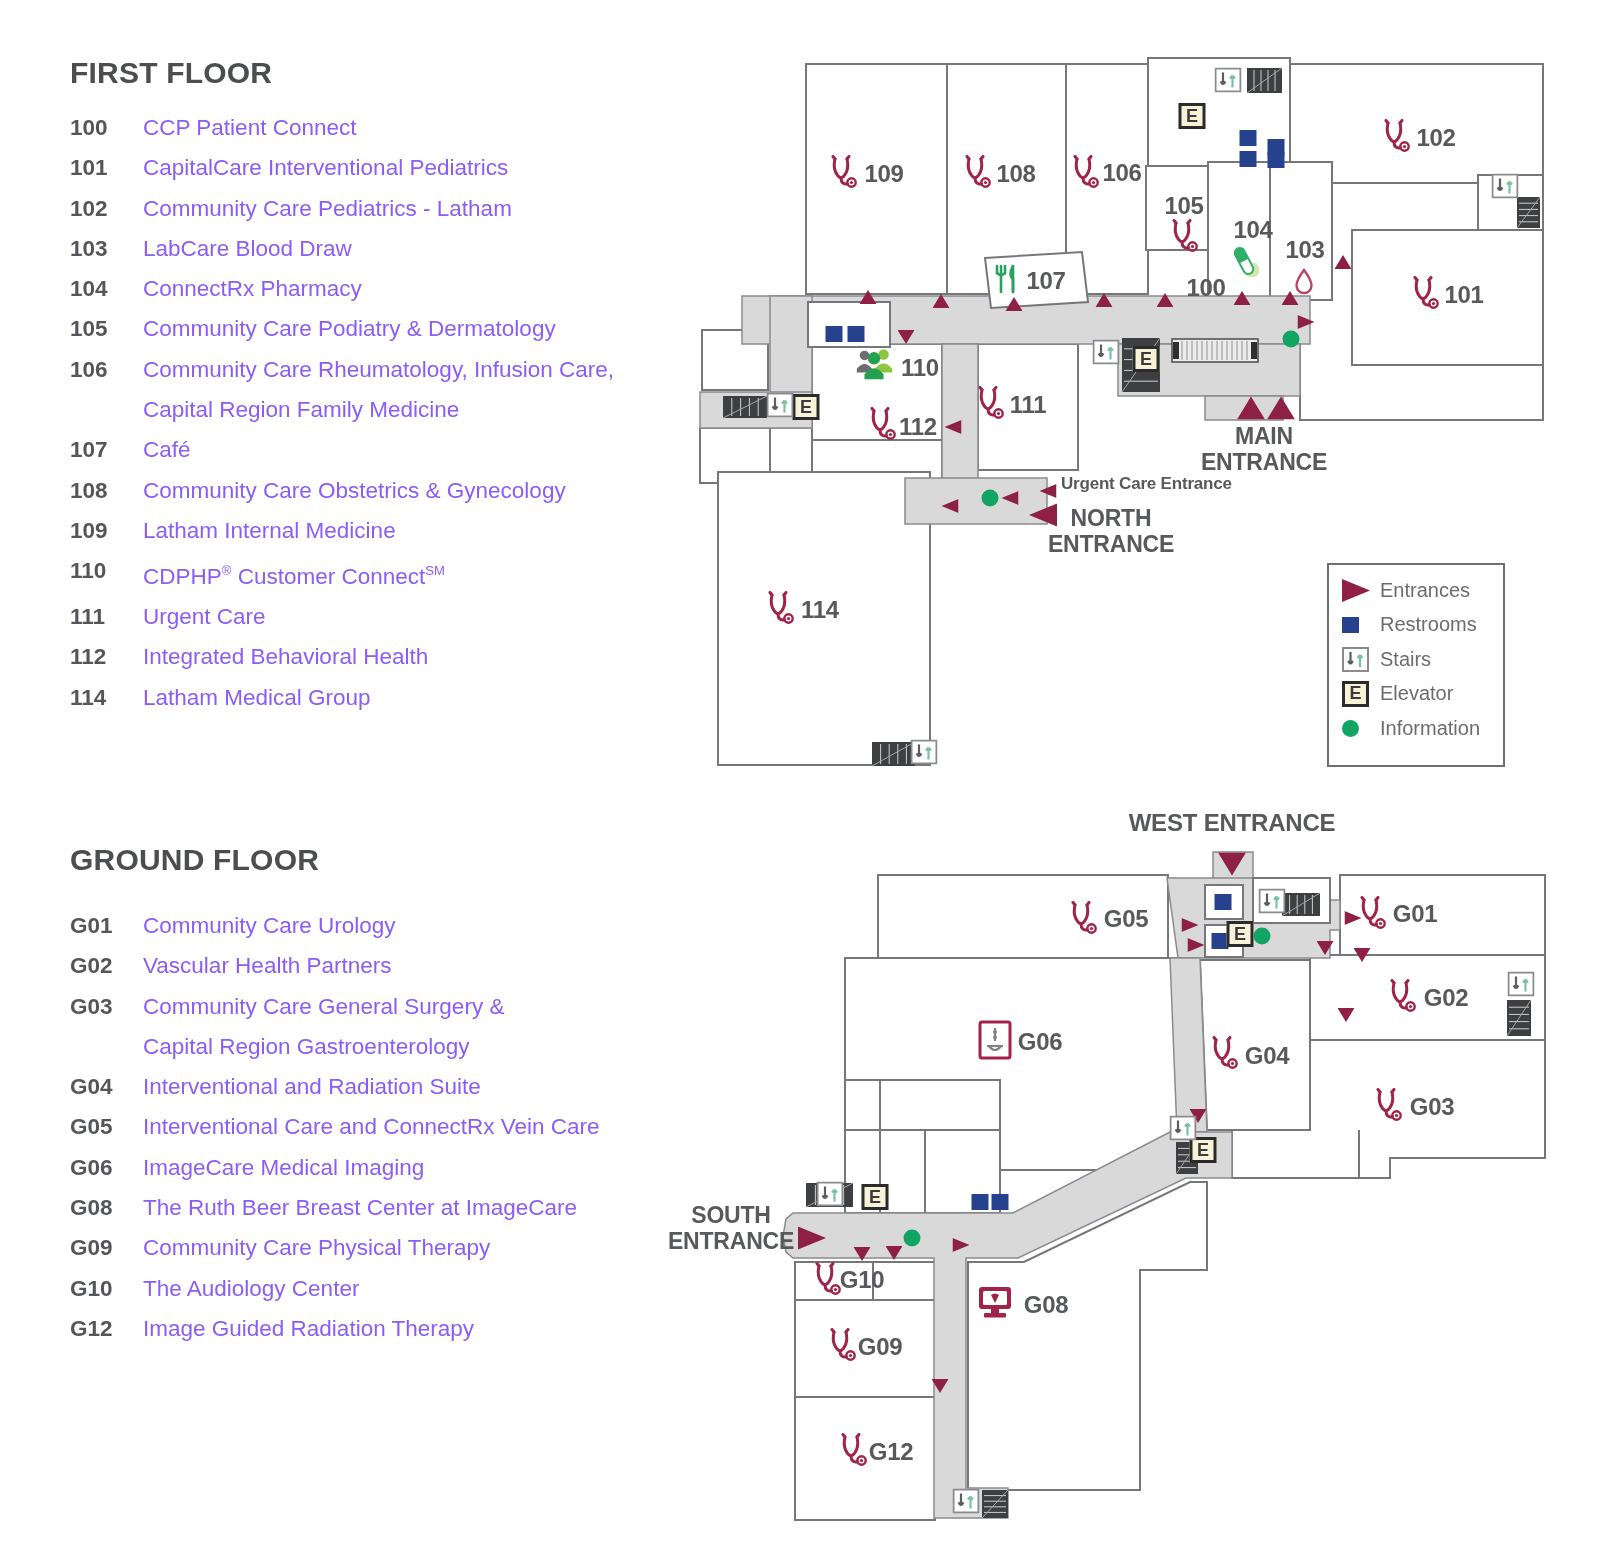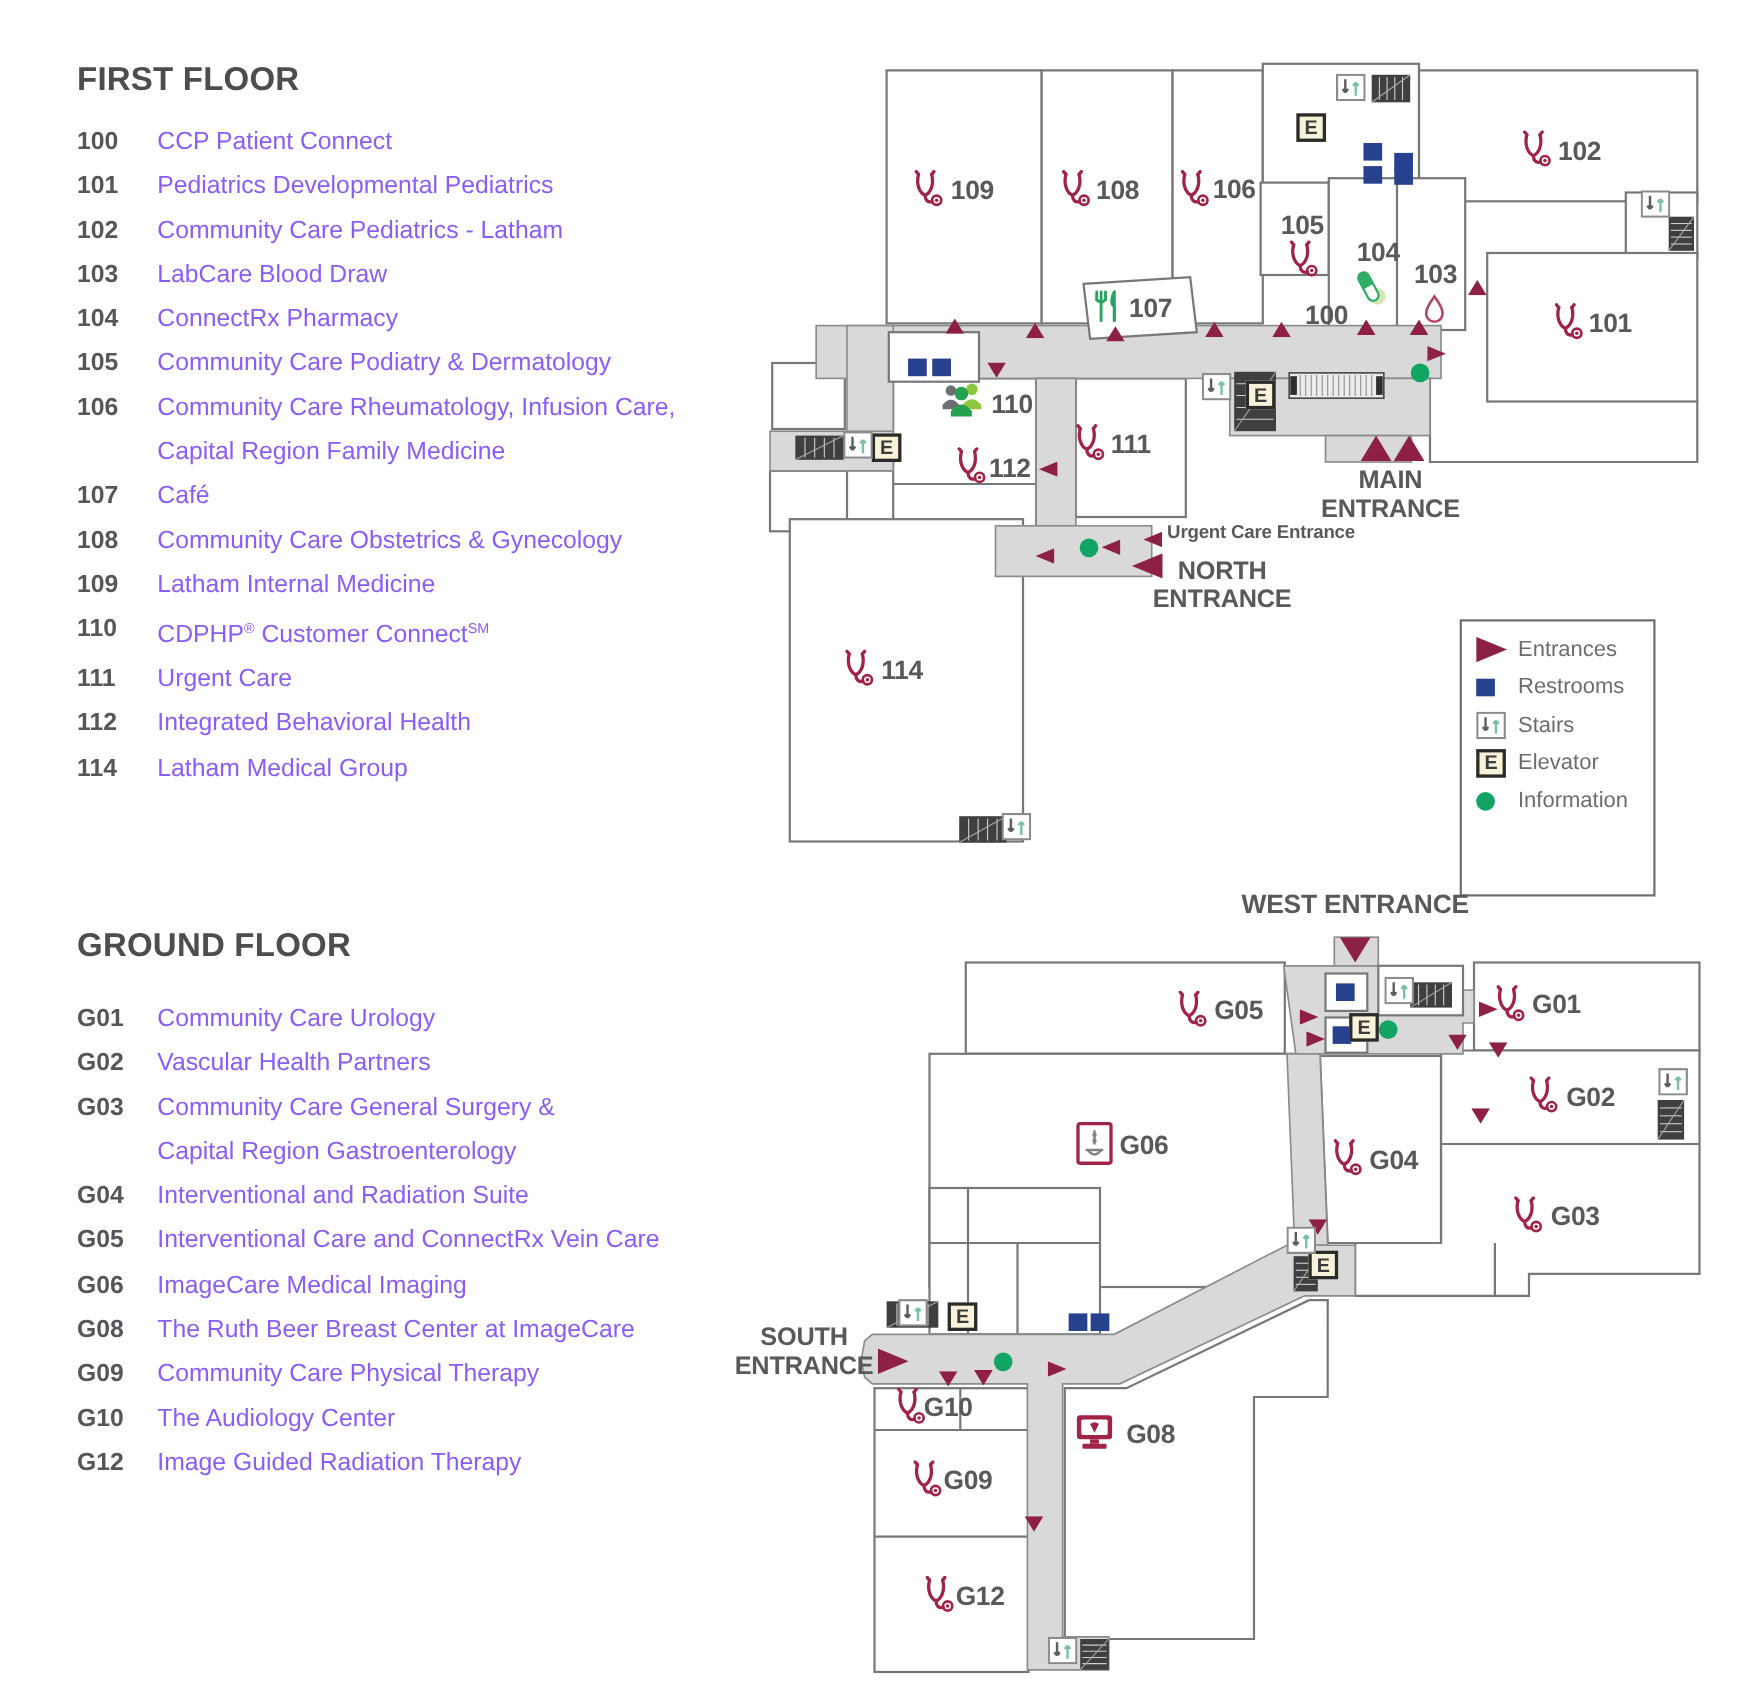--- a/index.html
+++ b/index.html
@@ -179,21 +179,21 @@
   <div class="dir" id="ff-dir" style="left:70px;top:108px">
       <div class="dir-row">
         <span class="dir-num">100</span>
         <span class="dir-name">
           <div>CCP Patient Connect</div>
         </span>
       </div>
       <div class="dir-row">
         <span class="dir-num">101</span>
         <span class="dir-name">
-          <div>Pediatrics Developmental Pediatrics</div>
+          <div>CapitalCare Interventional Pediatrics</div>
         </span>
       </div>
       <div class="dir-row">
         <span class="dir-num">102</span>
         <span class="dir-name">
           <div>Community Care Pediatrics - Latham</div>
         </span>
       </div>
       <div class="dir-row">
         <span class="dir-num">103</span>
@@ -322,21 +322,21 @@
         </span>
       </div>
       <div class="dir-row">
         <span class="dir-num">G12</span>
         <span class="dir-name">
           <div>Image Guided Radiation Therapy</div>
         </span>
       </div>
     </div>
 
-  <div class="legend-box" id="legend" style="left:1327px;top:563px;width:178px;height:252px">
+  <div class="legend-box" id="legend" style="left:1327px;top:563px;width:178px;height:204px">
       <div class="legend-row">
         <span class="legend-icon">
           <svg width="28" height="23">
             <polygon points="0,0 0,23 28,11.5" fill="#8e2045"></polygon>
           </svg>
         </span>
         <span class="legend-label">Entrances</span>
       </div>
       <div class="legend-row">
         <span class="legend-icon">

